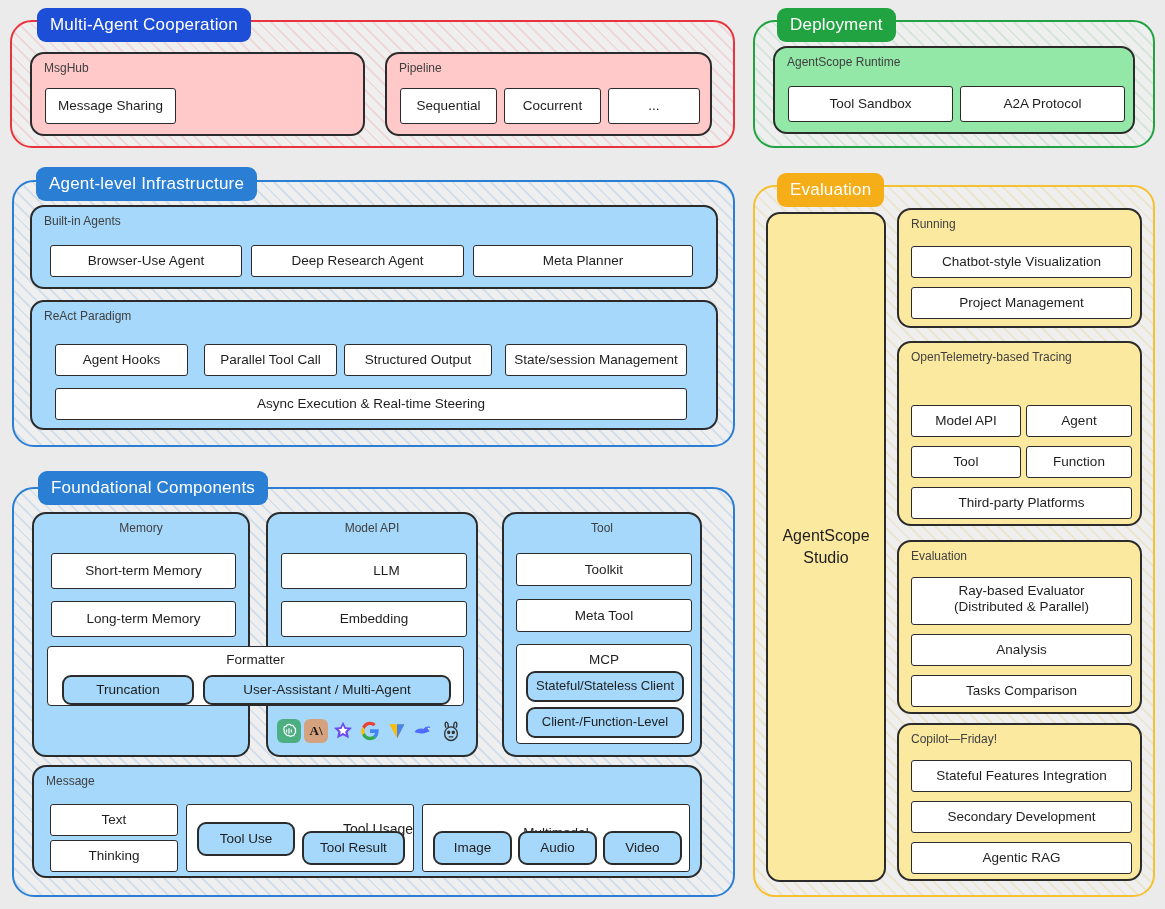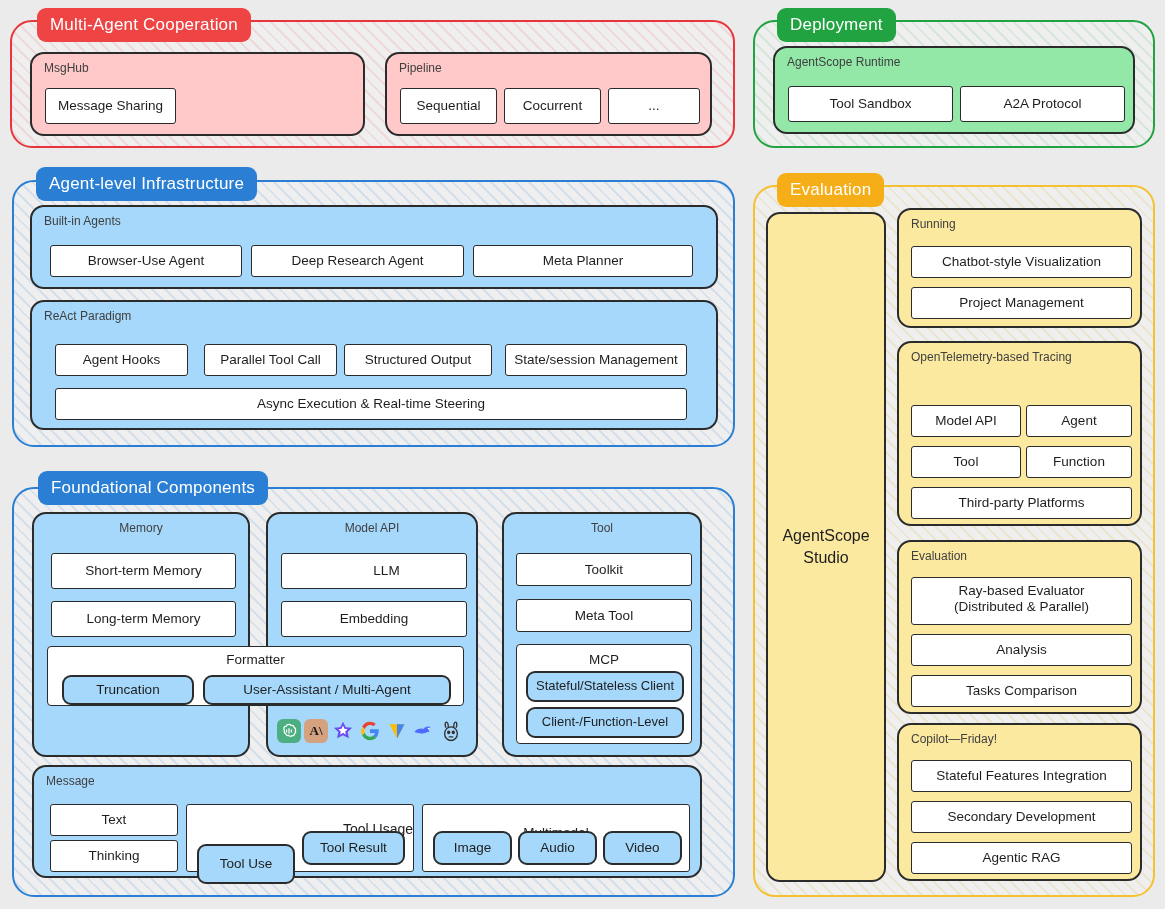--- a/index.html
+++ b/index.html
@@ -24,21 +24,21 @@
     background-image:repeating-linear-gradient(45deg, rgba(42,127,212,.14) 0 2px, rgba(255,255,255,0) 2px 9px);
     background-color:#efefef;}
   .panel.yellow{border-color:#f5c131;
     background-image:repeating-linear-gradient(45deg, rgba(216,173,40,.16) 0 2px, rgba(255,255,255,0) 2px 9px);
     background-color:#efefef;}
 
   
   .badge{position:absolute;border-radius:9px;color:#fff;
     font-size:17px;line-height:1;padding:8px 13px 9px 13px;white-space:nowrap;z-index:6;
     letter-spacing:.2px;}
-  .badge.red{background:#ef4444;text-align:right;}
+  .badge.red{background:#1d4ed8;text-align:right;}
   .badge.green{background:#22a341;}
   .badge.blue{background:#2a7fd4;}
   .badge.yellow{background:#f5ae18;}
 
   
   .group{position:absolute;border:2.2px solid #2b2b2b;border-radius:14px;box-sizing:border-box;}
   .group.red{background:#ffc9c9;}
   .group.green{background:#93e8a8;}
   .group.blue{background:#a5d8fb;}
   .group.yellow{background:#fce9a0;}
@@ -185,21 +185,21 @@
     </div>
   </div>
 
   <div class="group blue" style="left:32px;top:765px;width:670px;height:113px;">
     <div class="gtitle left">Message</div>
     <div class="leaf" style="left:16px;top:37px;width:128px;height:32px;">Text</div>
     <div class="leaf" style="left:16px;top:73px;width:128px;height:32px;">Thinking</div>
 
     <div class="leaf" style="left:152px;top:37px;width:228px;height:68px;border-radius:3px;display:block;padding:0;">
       <div style="text-align:right;font-size:14px;margin-top:16px;">Tool Usage</div>
-      <div class="leaf pill" style="left:10px;top:39px;width:98px;height:40px;">Tool Use</div>
+      <div class="leaf pill" style="left:10px;top:17px;width:98px;height:34px;">Tool Use</div>
       <div class="leaf pill" style="left:115px;top:26px;width:103px;height:34px;">Tool Result</div>
     </div>
 
     <div class="leaf" style="left:388px;top:37px;width:268px;height:68px;border-radius:3px;display:block;padding:16px;">
       <div style="text-align:center;font-size:13.5px;margin-top:4px;">Multimodal</div>
       <div class="leaf pill" style="left:10px;top:26px;width:79px;height:34px;">Image</div>
       <div class="leaf pill" style="left:95px;top:26px;width:79px;height:34px;">Audio</div>
       <div class="leaf pill" style="left:180px;top:26px;width:79px;height:34px;">Video</div>
     </div>
   </div>

